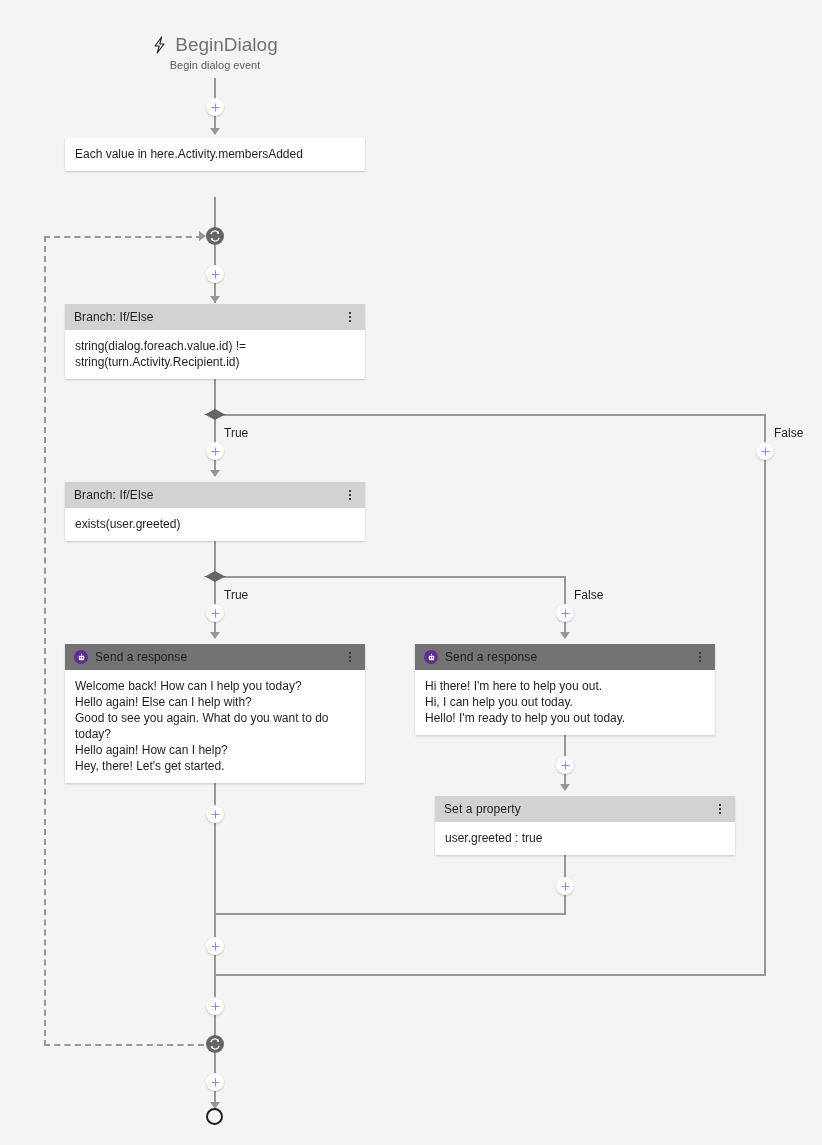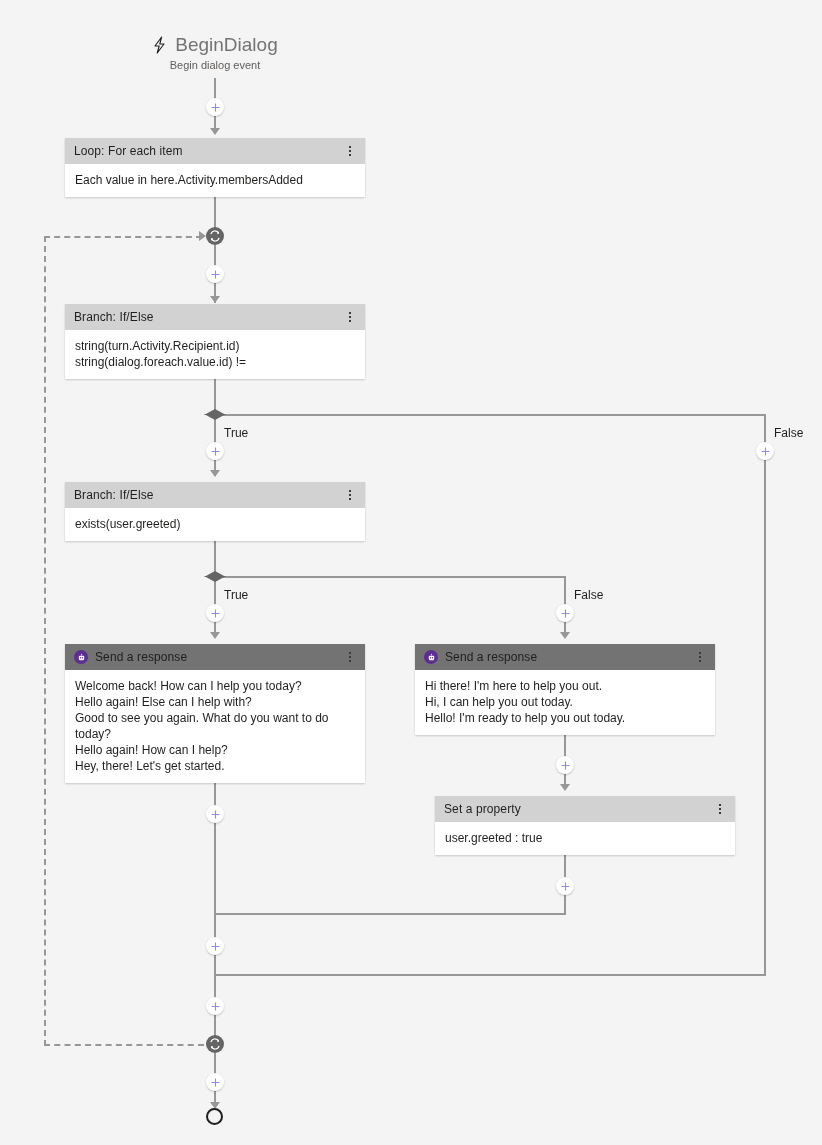--- a/index.html
+++ b/index.html
@@ -217,28 +217,20 @@
 
   <div class="edge v" style="left:214px; top:78px; height:52px;"></div>
   <div class="plus-btn" style="left:206px; top:98px;">
     <svg width="9" height="9" viewBox="0 0 9 9">
       <path d="M4.5 0.6 V8.4 M0.6 4.5 H8.4" stroke="#8a8fe0" stroke-width="1.1"></path>
     </svg>
   </div>
   <div class="arrow-down" style="left:210px; top:128px;"></div>
 
   <div class="node" style="left:65px; top:138px;">
-    <div class="node-header">
-      <span class="node-title">Loop: For each item</span>
-      <span class="dots">
-          <i></i>
-          <i></i>
-          <i></i>
-        </span>
-    </div>
     <div class="node-body">
       <div class="line">Each value in here.Activity.membersAdded</div>
     </div>
   </div>
 
   <div class="edge v" style="left:214px; top:197px; height:32px;"></div>
 
   <div class="dashed-v" style="left:44px; top:236px; height:810px;"></div>
   <div class="dashed-h" style="left:44px; top:236px; width:158px;"></div>
   <div class="dashed-h" style="left:44px; top:1044px; width:160px;"></div>
@@ -264,22 +256,22 @@
   <div class="node" style="left:65px; top:304px;">
     <div class="node-header">
       <span class="node-title">Branch: If/Else</span>
       <span class="dots">
           <i></i>
           <i></i>
           <i></i>
         </span>
     </div>
     <div class="node-body">
+      <div class="line">string(dialog.foreach.value.id) !=</div>
       <div class="line">string(turn.Activity.Recipient.id)</div>
-      <div class="line">string(dialog.foreach.value.id) !=</div>
     </div>
   </div>
 
   <div class="edge v" style="left:214px; top:379px; height:36px;"></div>
   <div class="diamond" style="left:204px; top:409px;"></div>
   <div class="edge h" style="left:215px; top:414px; width:551px;"></div>
 
   <div class="edge v" style="left:214px; top:414px; height:62px;"></div>
   <span class="branch-label" style="left:224px; top:426px;">True</span>
   <div class="plus-btn" style="left:206px; top:442px;">

